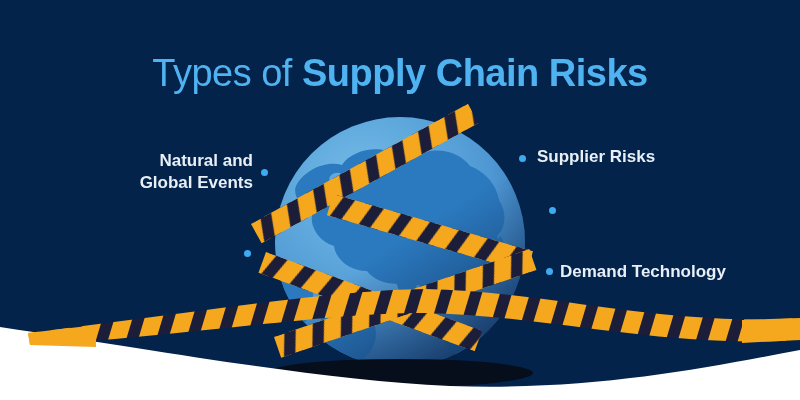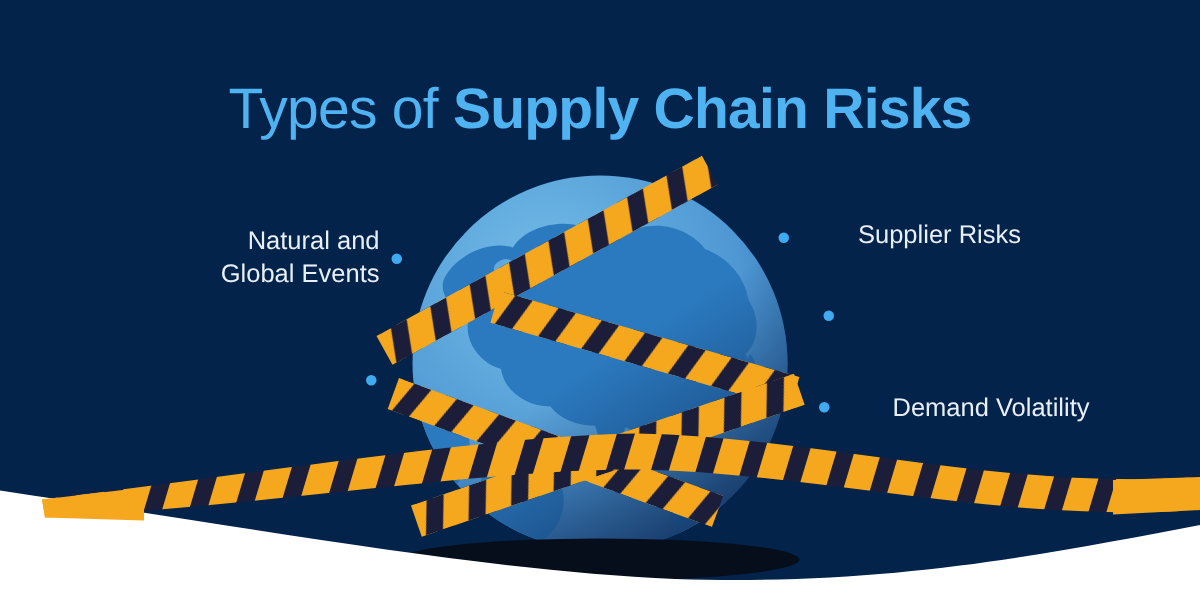--- a/index.html
+++ b/index.html
@@ -2,33 +2,33 @@
 <html><head>
 <meta charset="utf-8">
 <style>
   html,body{margin:0;padding:0;background:#ffffff;}
   .stage{
     position:relative;width:800px;height:400px;overflow:hidden;
     font-family:"Liberation Sans","DejaVu Sans",sans-serif;
     background:#ffffff;
   }
   .stage svg{position:absolute;left:0;top:0;}
-  .txt{position:absolute;z-index:5;}
+  .txt{position:absolute;z-index:5;font-weight:bold;}
   .title{
     left:0;top:52px;width:800px;text-align:center;
     font-size:38px;line-height:1.15;letter-spacing:-0.5px;
     color:#4FB2F1;font-weight:400;white-space:nowrap;
   }
   .title .bold{font-weight:700;}
   .risk-label{
     font-size:17px;line-height:22px;color:#E8EFF6;
     white-space:pre-line;
   }
   .risk-left{text-align:right;}
-  .risk-right{text-align:left;white-space:nowrap;margin-left:35px;}
+  .risk-right{text-align:left;white-space:nowrap;}
   .lbl-natural{right:547px;top:150px;}
   .lbl-cyber{right:575px;top:229px;}
   .lbl-supplier{left:537px;top:146px;}
   .lbl-reputational{left:568px;top:200px;}
   .lbl-demand{left:560px;top:261px;}
   .dot{
     position:absolute;z-index:5;width:7px;height:7px;border-radius:50%;
     background:#3FAAF0;
   }
   .dot-1{left:261px;top:169px;}
@@ -141,21 +141,21 @@
 
   <div class="txt title">
     <span>Types of</span>
     <span class="bold">Supply Chain Risks</span>
   </div>
 
   <div class="txt risk-label risk-left lbl-natural">Natural and
 Global Events</div>
 
   <div class="txt risk-label risk-right lbl-supplier">Supplier Risks</div>
-  <div class="txt risk-label risk-right lbl-demand">Demand Volatility</div>
+  <div class="txt risk-label risk-right lbl-demand">Demand Technology</div>
 
   <span class="dot dot-1"></span>
   <span class="dot dot-2"></span>
   <span class="dot dot-3"></span>
   <span class="dot dot-4"></span>
   <span class="dot dot-5"></span>
 
 </div>
 
 </body></html>

